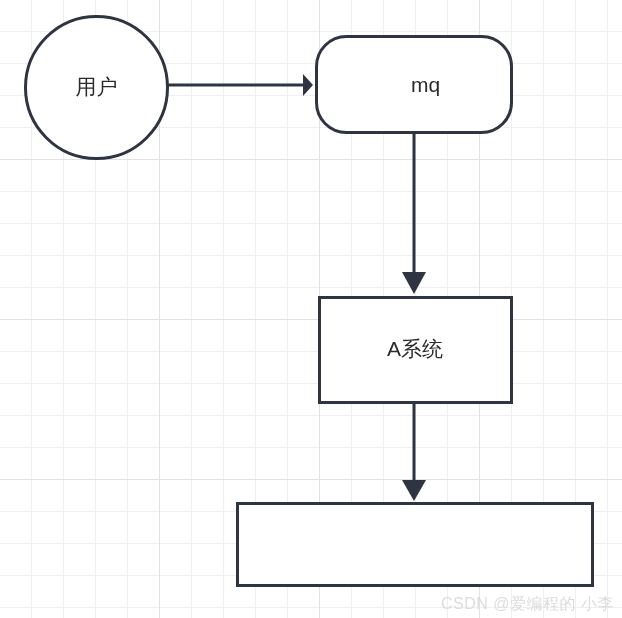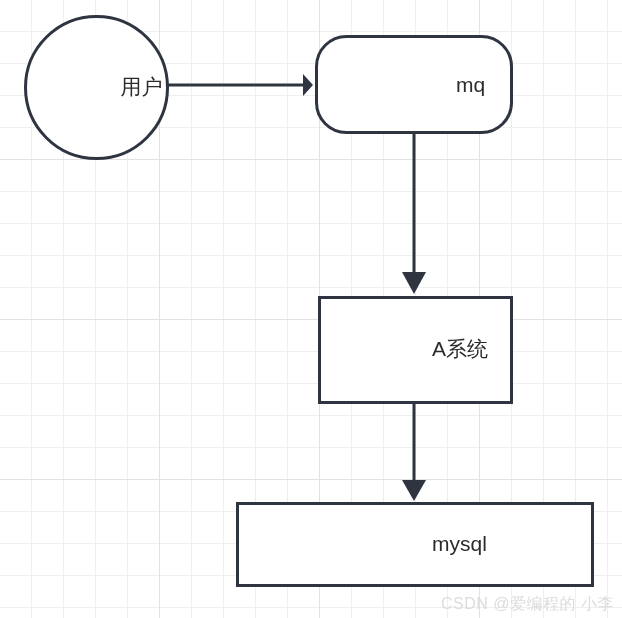--- a/index.html
+++ b/index.html
@@ -64,21 +64,20 @@
 
   .node-label {
     position: absolute;
     color: #2b2b2b;
     font-size: 21px;
     line-height: 1.25;
     text-align: center;
     white-space: nowrap;
     pointer-events: none;
     font-family: "Liberation Sans", "DejaVu Sans", sans-serif;
-    padding-left: 45px;
   }
 
   .edge-label {
     position: absolute;
     color: #262626;
     font-size: 20px;
     line-height: 1.35;
     text-align: center;
     white-space: pre-line;
     font-family: "Liberation Sans", "DejaVu Sans", sans-serif;
@@ -136,19 +135,18 @@
 
     <rect class="node-shape" x="237.5" y="503.5" width="355" height="82"></rect>
   </svg>
 
   <div class="node-label" id="label-user">用户</div>
 
   <div class="node-label" id="label-mq">mq</div>
 
   <div class="node-label" id="label-asys">A系统</div>
 
-  <div class="node-label" id="label-mysql">mysql</div>
 
 
 
   <div class="watermark">CSDN @爱编程的 小李</div>
 
 </div>
 
 </body></html>

